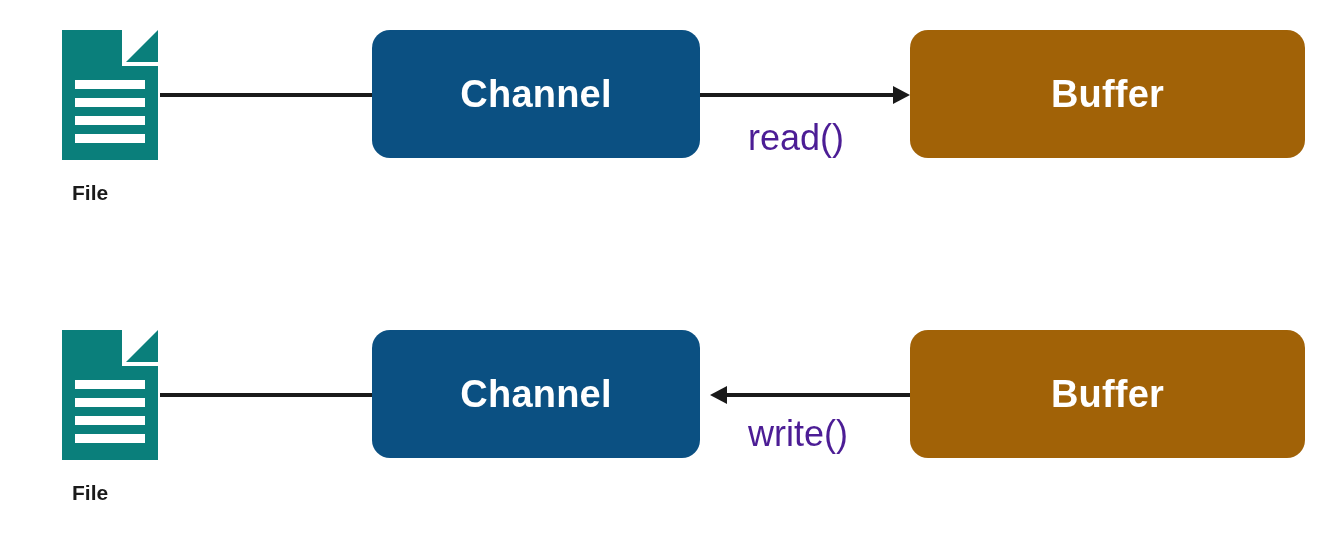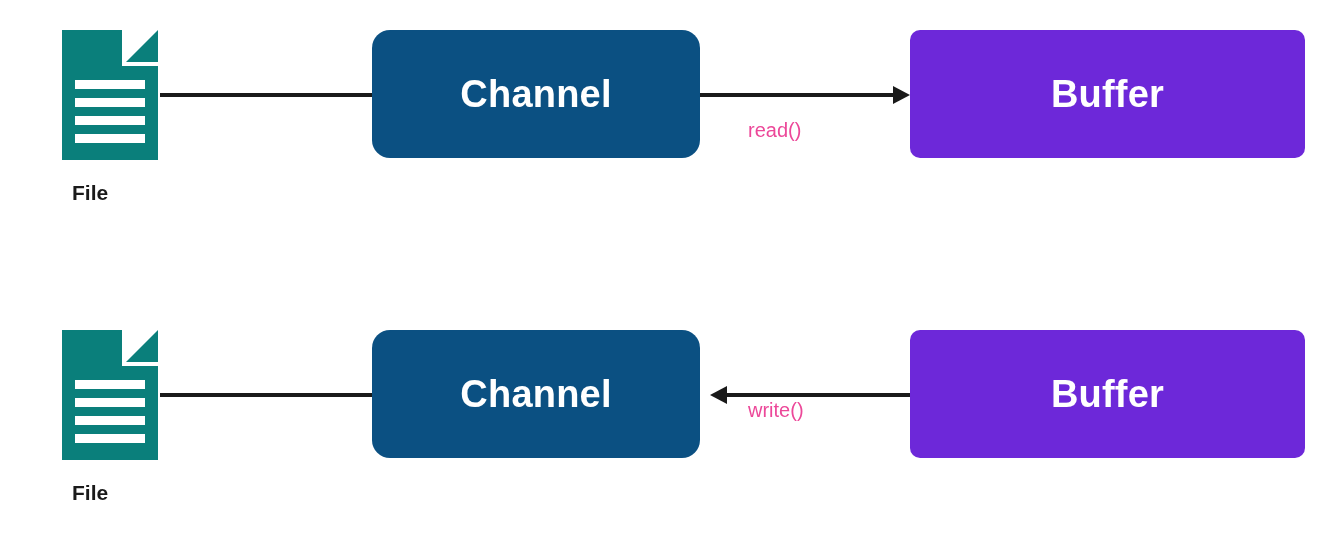--- a/index.html
+++ b/index.html
@@ -71,21 +71,21 @@
     align-items: center;
     justify-content: center;
     border-radius: 18px;
     color: #ffffff;
     font-size: 38px;
     font-weight: bold;
     letter-spacing: 0.2px;
     box-sizing: border-box;
   }
   .node-box.channel { background: #0b5082; }
-  .node-box.buffer  { background: #6d28d9; border-radius: 10px; }
+  .node-box.buffer  { background: #a16207; }
 
   
   .hline {
     position: absolute;
     height: 4px;
     background: #1a1a1a;
   }
   .arrow-head {
     position: absolute;
     width: 0;
@@ -96,22 +96,22 @@
     border-bottom: 9px solid transparent;
     border-left: 17px solid #1a1a1a;
   }
   .arrow-head.left {
     border-top: 9px solid transparent;
     border-bottom: 9px solid transparent;
     border-right: 17px solid #1a1a1a;
   }
   .edge-label {
     position: absolute;
-    font-size: 20px;
-    color: #ec4899;
+    font-size: 36px;
+    color: #4c1d95;
     font-weight: 400;
     line-height: 1;
     white-space: nowrap;
   }
 </style>
 </head>
 <body>
 
 <div id="canvas">
 
@@ -154,19 +154,19 @@
   <div class="file-label" style="left:72px; top:482px;">File</div>
 
   <div class="hline" style="left:160px; top:393px; width:212px;"></div>
 
   <div class="node-box channel" style="left:372px; top:330px; width:328px; height:128px;">
     <span>Channel</span>
   </div>
 
   <div class="hline" style="left:727px; top:393px; width:183px;"></div>
   <div class="arrow-head left" style="left:710px; top:386px;"></div>
-  <div class="edge-label" style="left:748px; top:400px;">write()</div>
+  <div class="edge-label" style="left:748px; top:416px;">write()</div>
 
   <div class="node-box buffer" style="left:910px; top:330px; width:395px; height:128px;">
     <span>Buffer</span>
   </div>
 
 </div>
 
 </body></html>

